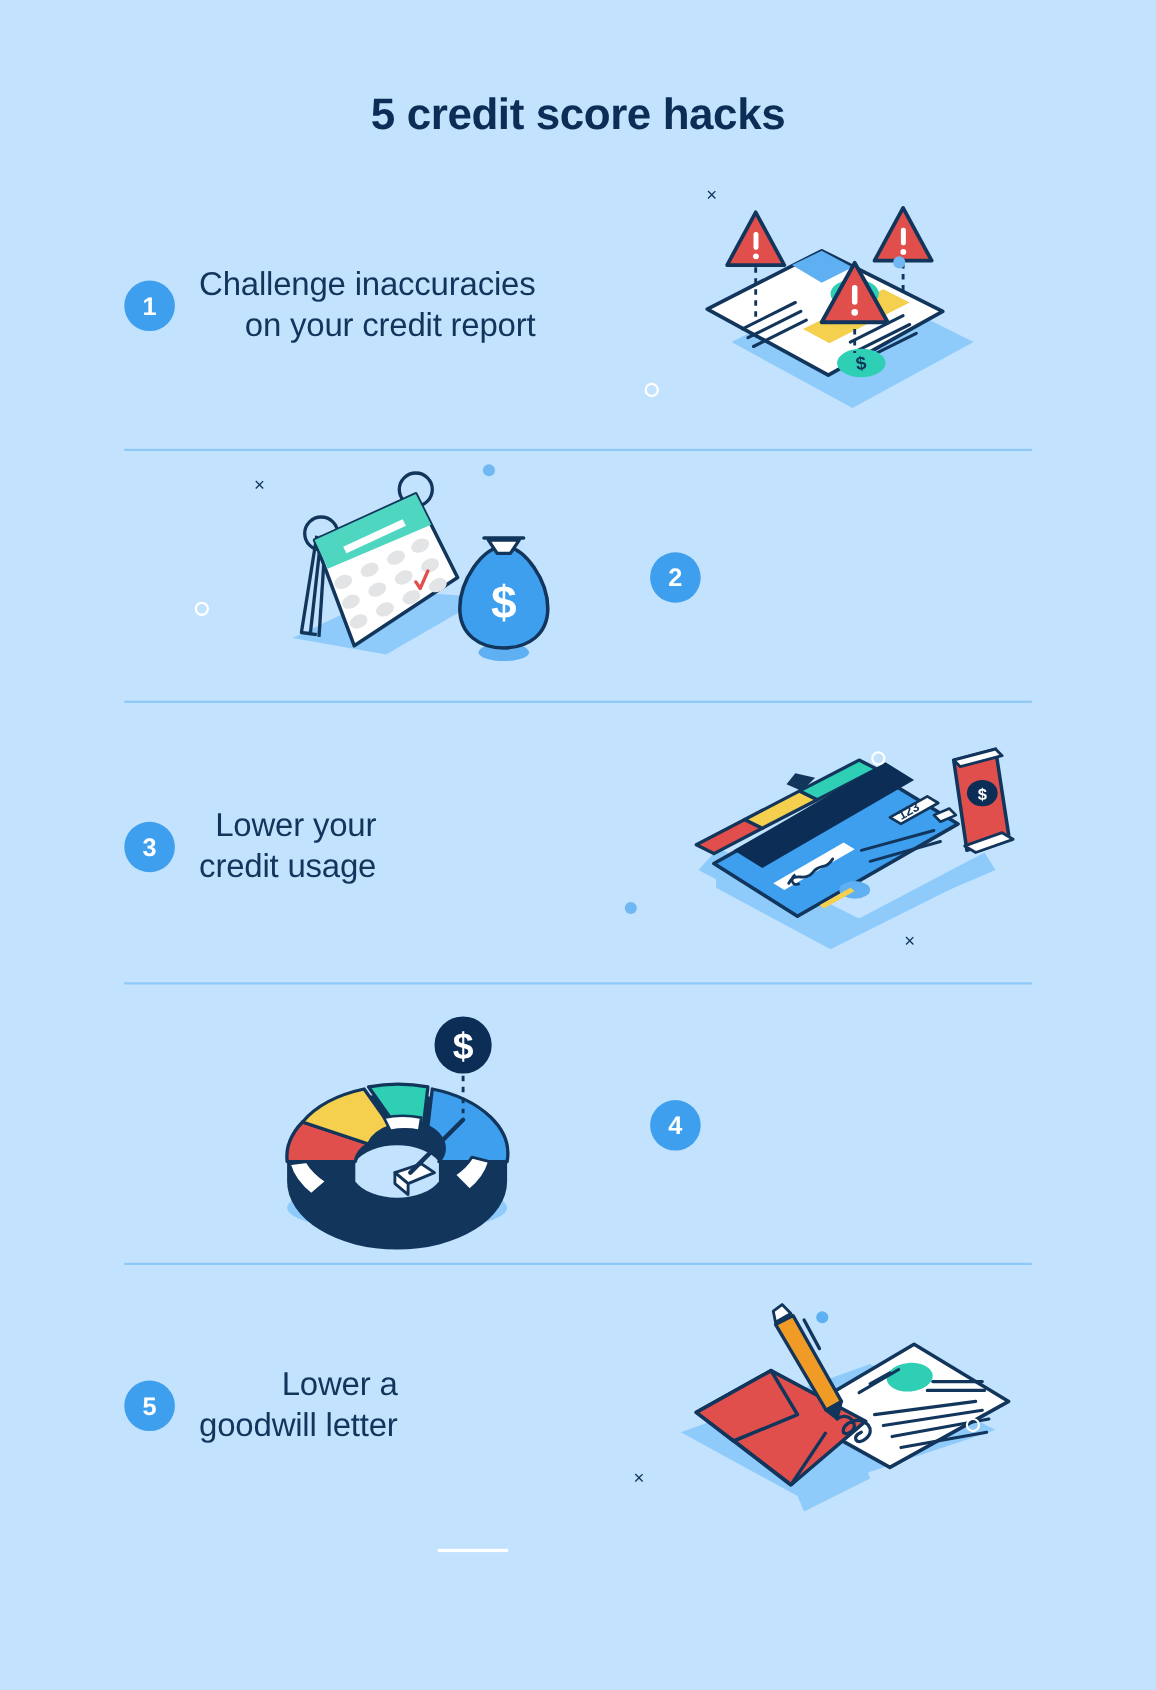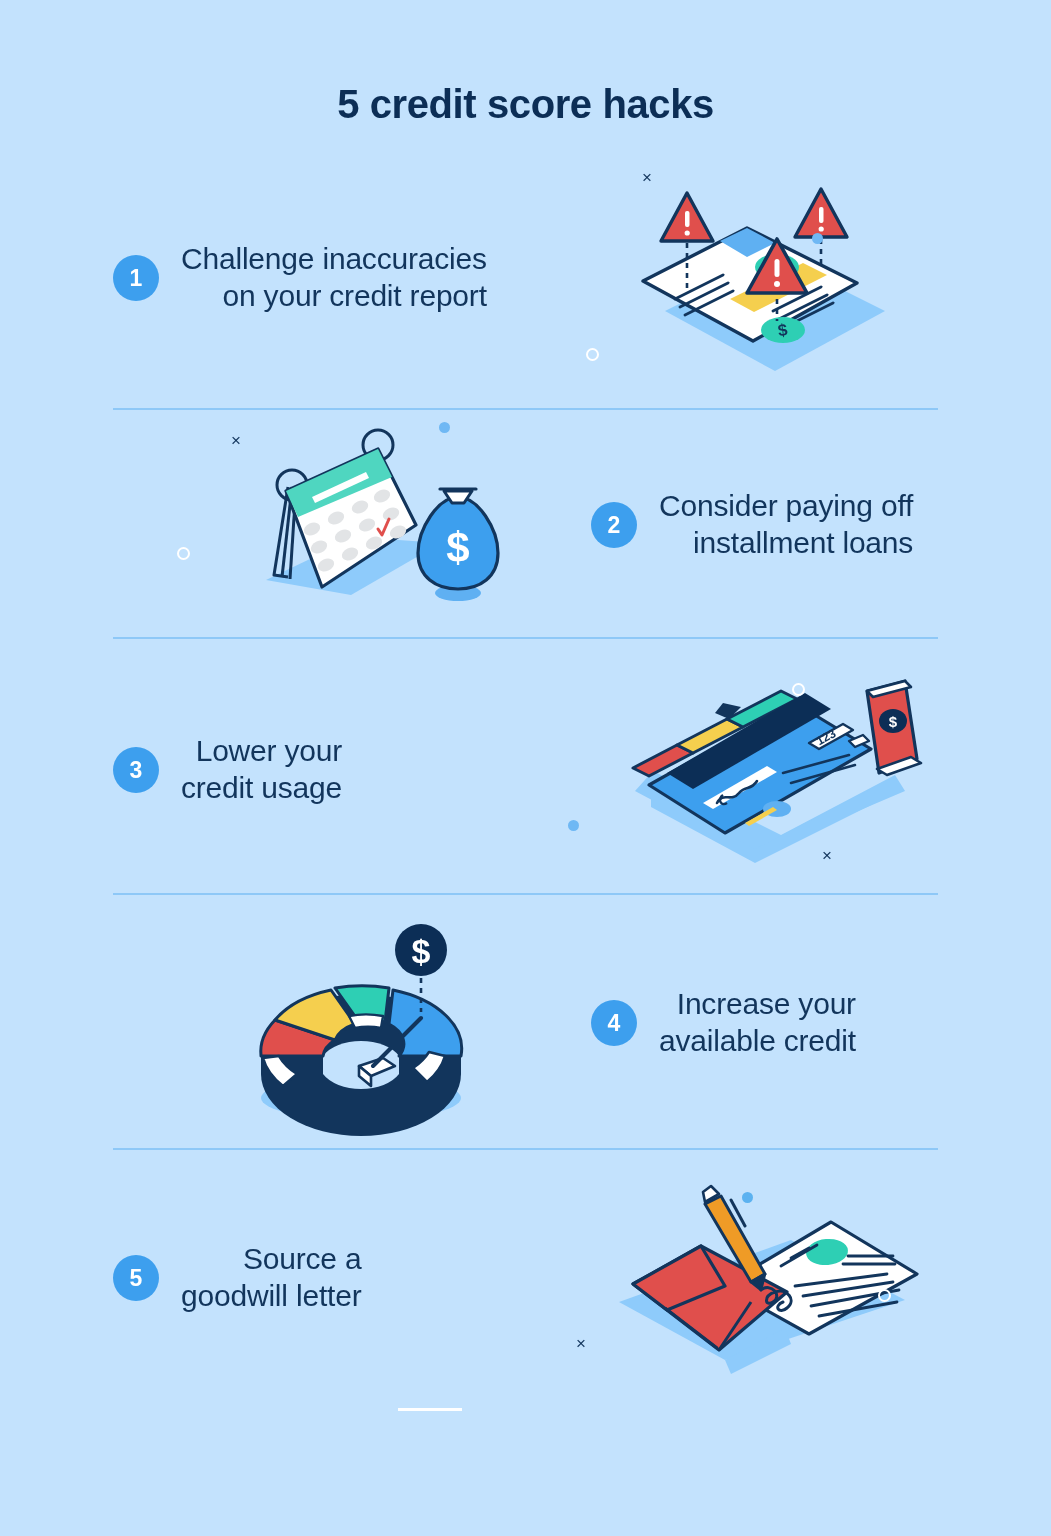--- a/index.html
+++ b/index.html
@@ -215,22 +215,20 @@
           <rect x="149.5" y="88" width="5" height="18" rx="2.5" fill="#ffffff"></rect>
           <circle cx="152" cy="113" r="3" fill="#ffffff"></circle>
         </g>
       </svg>
     </div>
   </div>
 
   <div class="row row-2 text-right">
     <div class="text-cell">
       <div class="badge">2</div>
-      <div class="step-text">Consider paying off
-installment loans</div>
     </div>
     <div class="art-cell">
       <span class="mark" style="left:70px; top:22px;">×</span>
       <span class="dot dot-fill" style="left:278px; top:12px; width:11px; height:11px;"></span>
       <span class="dot ring" style="left:16px; top:137px; width:13px; height:13px;"></span>
       <svg width="300" height="200" viewBox="0 0 300 200">
 
         <polygon points="40,155 130,112 215,118 125,170" fill="#8ecbfb"></polygon>
 
         <g stroke="#12355c" stroke-width="3" fill="none" stroke-linejoin="round">
@@ -323,22 +321,20 @@
         <text x="288" y="64" text-anchor="middle" font-family="'Liberation Sans',sans-serif" font-size="15" font-weight="bold" fill="#ffffff">$</text>
 
         <polygon points="244,78 258,72 264,78 250,84" fill="#ffffff" stroke="#12355c" stroke-width="2.4" stroke-linejoin="round"></polygon>
       </svg>
     </div>
   </div>
 
   <div class="row row-4 text-right">
     <div class="text-cell">
       <div class="badge">4</div>
-      <div class="step-text">Increase your
-available credit</div>
     </div>
     <div class="art-cell">
       <svg width="290" height="215" viewBox="0 0 290 215">
 
         <ellipse cx="130" cy="182" rx="100" ry="22" fill="#8ecbfb"></ellipse>
 
         <path d="M30,140 A100,62 0 0 1 230,140 L230,158 A100,62 0 0 1 30,158 Z" fill="#12355c"></path>
 
         <path d="M92,140 A42,26 0 0 1 168,140 L168,158 A42,26 0 0 1 92,158 Z" fill="#c3e2fd"></path>
 
@@ -363,21 +359,21 @@
 
         <circle cx="190" cy="34" r="26" fill="#0c2e56"></circle>
         <text x="190" y="47" text-anchor="middle" font-family="'Liberation Sans',sans-serif" font-size="34" font-weight="bold" fill="#ffffff">$</text>
       </svg>
     </div>
   </div>
 
   <div class="row row-5 text-left">
     <div class="text-cell">
       <div class="badge">5</div>
-      <div class="step-text">Source a
+      <div class="step-text">Lower a
 goodwill letter</div>
     </div>
     <div class="art-cell">
       <span class="mark" style="left:16px; top:172px;">×</span>
       <span class="dot dot-teal" style="left:182px; top:29px; width:11px; height:11px; border-radius:50%; position:absolute;"></span>
       <span class="dot ring" style="left:318px; top:126px; width:13px; height:13px;"></span>
       <svg width="340" height="200" viewBox="0 0 340 200">
 
         <polygon points="14,124 120,182 300,122 186,62" fill="#8ecbfb"></polygon>
         <polygon points="120,182 180,150 186,166 126,196" fill="#8ecbfb"></polygon>

